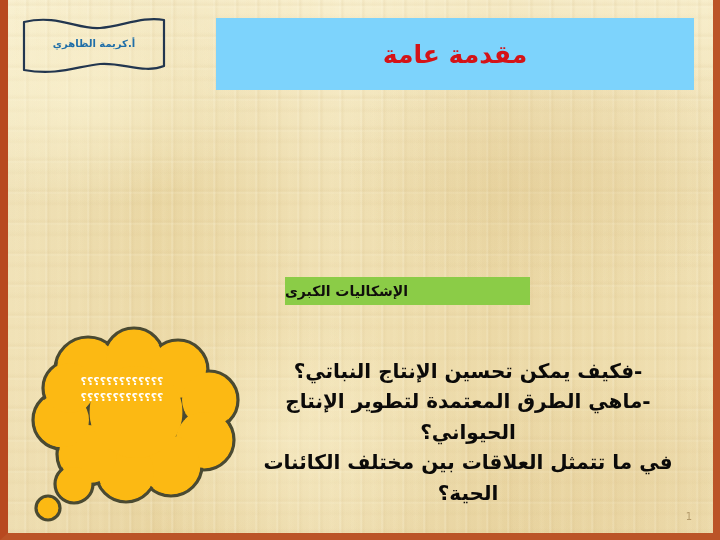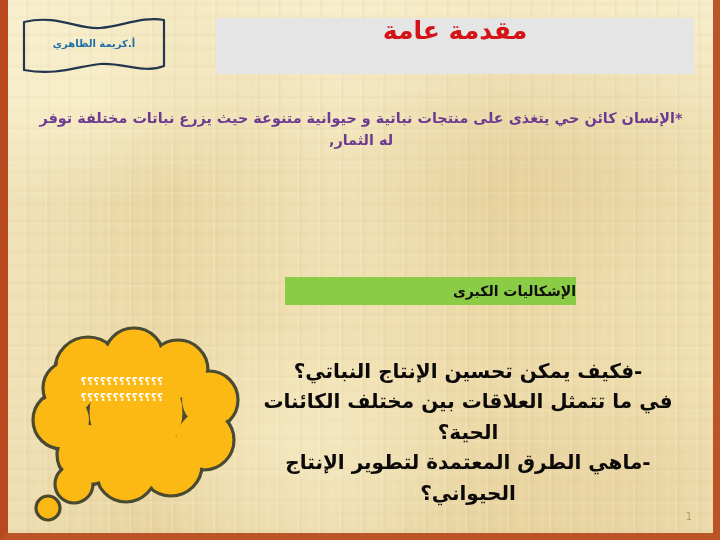--- a/index.html
+++ b/index.html
@@ -108,23 +108,24 @@
     letter-spacing: 0px;
     direction: rtl;
   }
 
   
   .title-box {
     position: absolute;
     left: 216px;
     top: 18px;
     width: 478px;
-    height: 56px;
-    background: #e5e5e5;
+    height: 72px;
+    background: #7dd3fc;
     display: flex;
+    align-items: center;
     justify-content: center;
   }
   .title-text {
     font-size: 25px;
     font-weight: bold;
     color: #d41317;
     direction: rtl;
     line-height: 1;
   }
 
@@ -146,22 +147,21 @@
   
   .green-box {
     position: absolute;
     left: 285px;
     top: 277px;
     width: 245px;
     height: 28px;
     background: #8bcc47;
     display: flex;
     align-items: center;
-    justify-content: flex-start;
-    padding-left: 46px;
+    justify-content: flex-end;
   }
   .green-label {
     font-size: 14px;
     font-weight: bold;
     color: #100e0c;
     direction: rtl;
   }
 
   
   .cloud {
@@ -230,21 +230,20 @@
       <path d="M6 10 C 40 2, 60 18, 82 16 C 104 14, 126 4, 146 8 L 146 54 C 126 62, 104 50, 82 52 C 60 54, 40 64, 6 58 Z" fill="none" stroke="#22364f" stroke-width="2.2" stroke-linejoin="round"></path>
     </svg>
     <div class="ribbon-label">أ.كريمة الظاهري</div>
   </div>
 
   <div class="title-box">
     <div class="title-text">مقدمة عامة</div>
   </div>
 
   <div class="body-text">
-    <p>*الإنسان كائن حي يتغذى على منتجات نباتية و حيوانية متنوعة حيث يزرع نباتات مختلفة توفر له الثمار,</p>
   </div>
 
   <div class="green-box">
     <div class="green-label">الإشكاليات الكبرى</div>
   </div>
 
   <div class="cloud">
     <svg viewBox="0 0 225 195">
       <g fill="#fcb913" stroke="#4a4a32" stroke-width="3.2">
         <circle cx="62" cy="38" r="33"></circle>
@@ -280,19 +279,19 @@
       </g>
     </svg>
     <div class="cloud-marks">
       <div>؟؟؟؟؟؟؟؟؟؟؟؟؟</div>
       <div>؟؟؟؟؟؟؟؟؟؟؟؟؟</div>
     </div>
   </div>
 
   <div class="questions">
     <p>-فكيف يمكن تحسين الإنتاج النباتي؟</p>
+    <p>-ماهي الطرق المعتمدة لتطوير الإنتاج الحيواني؟</p>
     <p>في ما تتمثل العلاقات بين مختلف الكائنات الحية؟</p>
-    <p>-ماهي الطرق المعتمدة لتطوير الإنتاج الحيواني؟</p>
   </div>
 
   <div class="slide-number">1</div>
 
 </div>
 
 </body></html>

